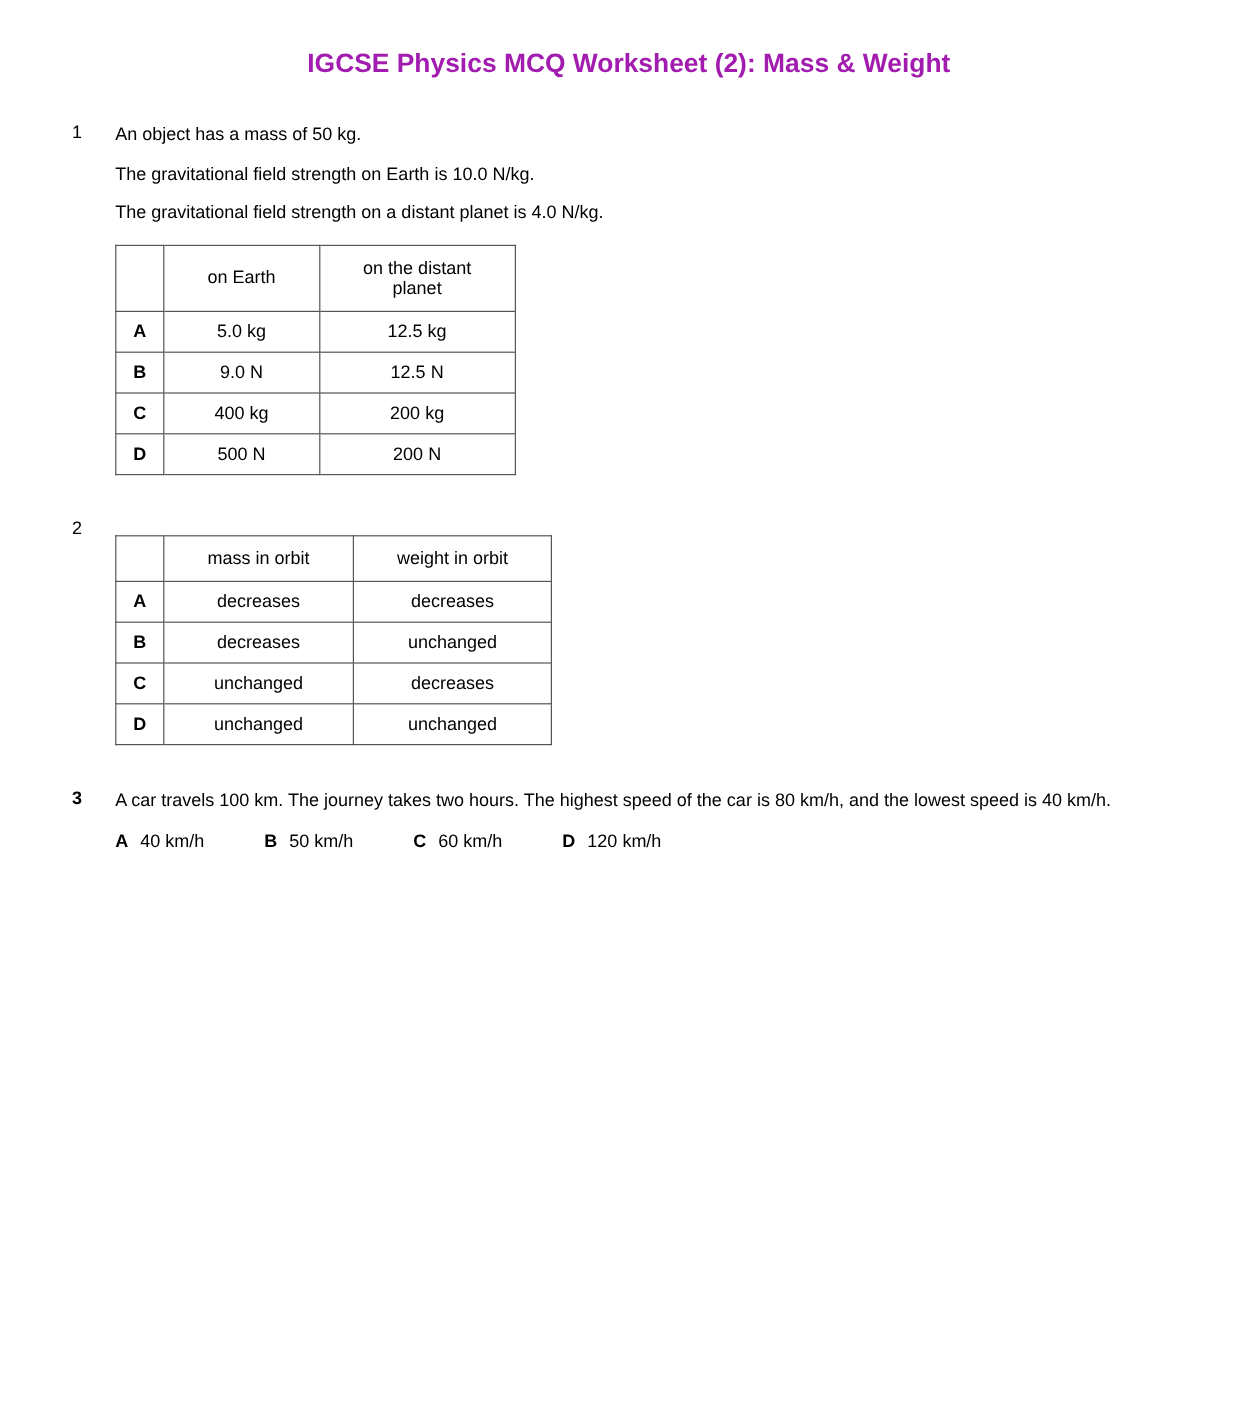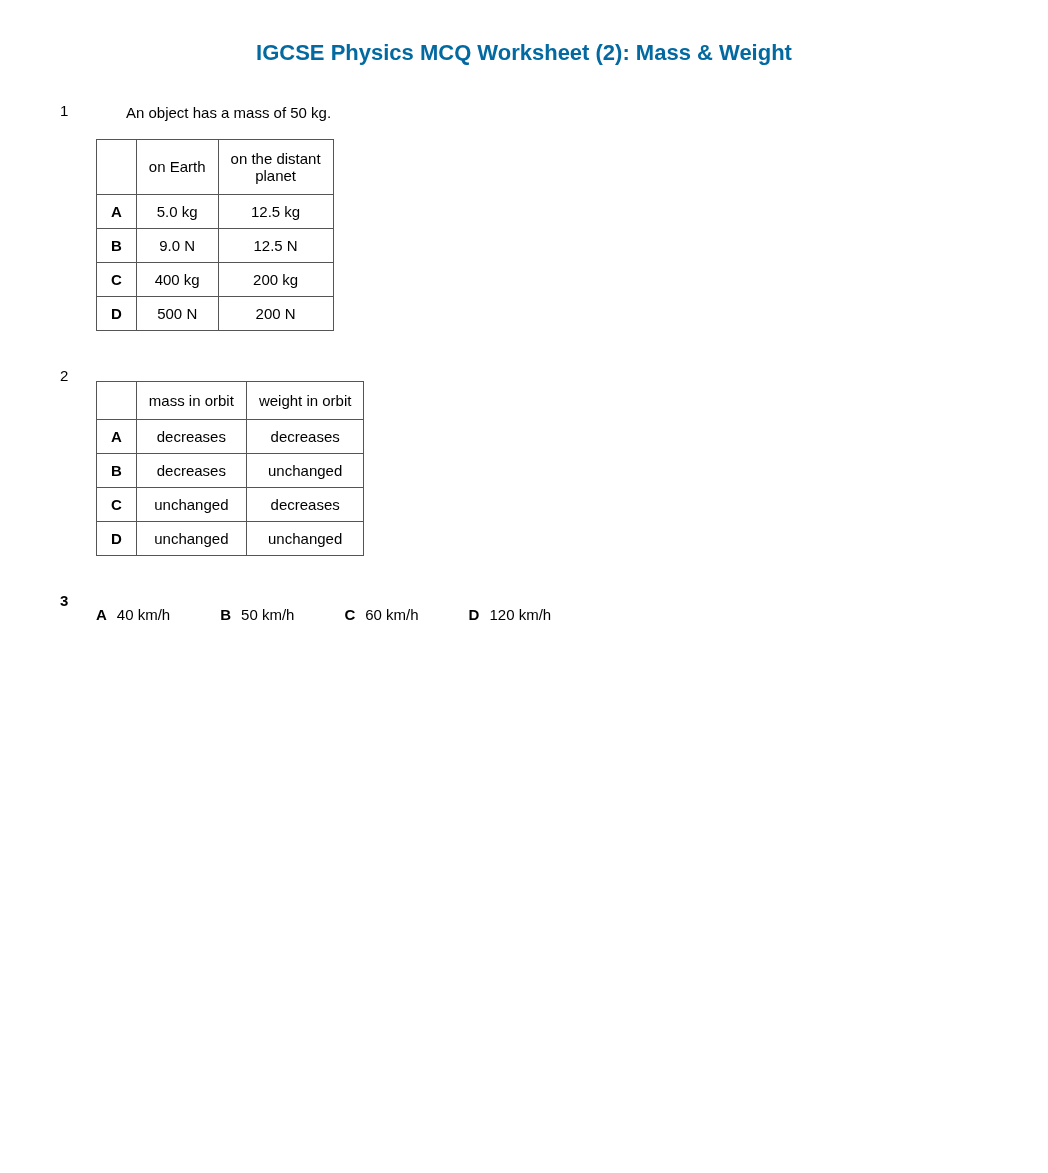--- a/index.html
+++ b/index.html
@@ -13,21 +13,21 @@
       font-family: Arial, sans-serif;
       font-size: 15px;
       color: #000000;
       width: 1048px;
       min-height: 1173px;
       padding: 40px 60px;
     }
 
     .page-title {
       text-align: center;
-      color: #0369a1;
+      color: #a21caf;
       font-size: 22px;
       font-weight: bold;
       margin-bottom: 36px;
     }
 
     .question-block {
       margin-bottom: 36px;
     }
 
     .question-header {
@@ -47,21 +47,20 @@
       font-weight: bold;
     }
 
     .question-text {
       flex: 1;
     }
 
     .question-text p {
       margin-bottom: 10px;
       line-height: 1.5;
-      margin-left: 30px;
     }
 
     .question-text p:last-child {
       margin-bottom: 0;
     }
 
     .table-container {
       margin-top: 14px;
       margin-left: 0px;
     }
@@ -80,21 +79,21 @@
 
     table td:first-child {
       font-weight: bold;
       text-align: center;
       padding: 8px 14px;
     }
 
     .header-row td {
       font-weight: normal;
       background: #fff;
-      padding: 10px 12px;
+      padding: 10px 36px;
     }
 
     .mcq-options {
       display: flex;
       align-items: center;
       margin-top: 14px;
       gap: 50px;
     }
 
     .mcq-option {
@@ -116,20 +115,22 @@
 <body>
 
 <h1 class="page-title">IGCSE Physics MCQ Worksheet (2): Mass &amp; Weight</h1>
 
 <div id="questions-container">
     <div class="question-block">
       <div class="question-header">
         <span class="question-number">1</span>
         <div class="question-text">
           <p>An object has a mass of 50 kg.</p>
+          <p>The gravitational field strength on Earth is 10.0 N/kg.</p>
+          <p>The gravitational field strength on a distant planet is 4.0 N/kg.</p>
           <div class="table-container">
             <table>
               <thead>
                 <tr class="header-row">
                   <td></td>
                   <td>on Earth</td>
                   <td>on the distant<br>planet</td>
                 </tr>
               </thead>
               <tbody>
@@ -196,20 +197,21 @@
               </tbody>
             </table>
           </div>
         </div>
       </div>
     </div>
     <div class="question-block">
       <div class="question-header">
         <span class="question-number question-number-bold">3</span>
         <div class="question-text">
+          <p>A car travels 100 km. The journey takes two hours. The highest speed of the car is 80 km/h, and the lowest speed is 40 km/h.</p>
           <div class="mcq-options">
             <div class="mcq-option">
               <span class="mcq-option-letter">A</span>
               <span class="mcq-option-value">40 km/h</span>
             </div>
             <div class="mcq-option">
               <span class="mcq-option-letter">B</span>
               <span class="mcq-option-value">50 km/h</span>
             </div>
             <div class="mcq-option">

